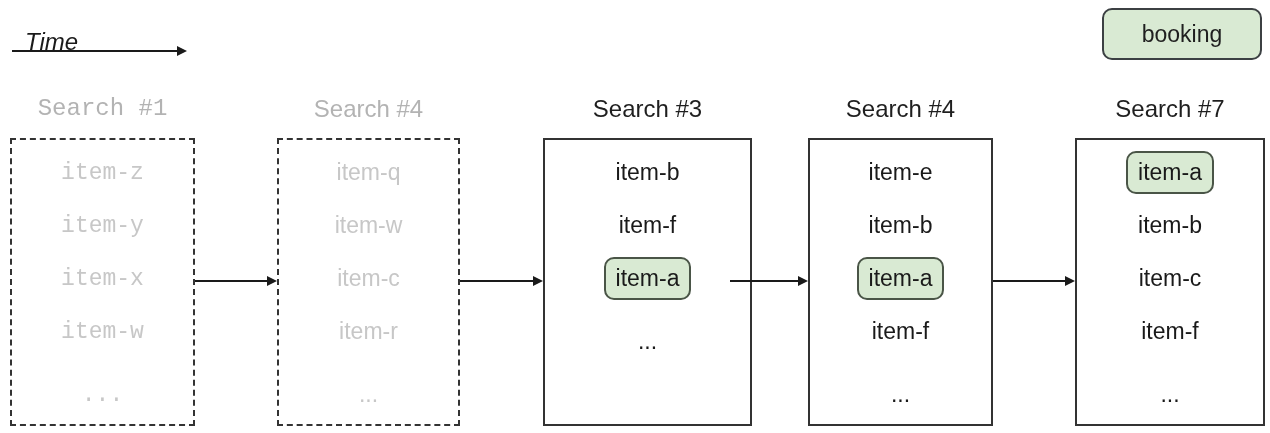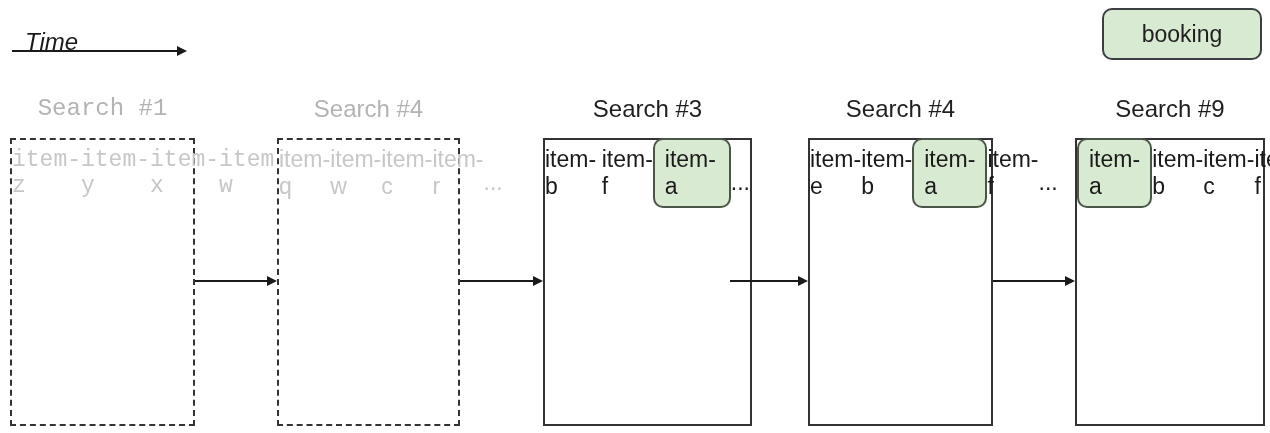--- a/index.html
+++ b/index.html
@@ -63,20 +63,21 @@
     text-align: center;
     font-size: 24px;
     color: #1f1f1f;
     margin-bottom: 13px;
   }
   .col-box {
     height: 288px;
     border: 2px solid #333333;
     background: #ffffff;
     display: flex;
+    flex-direction: column;
     padding-top: 6px;
   }
   .item-row {
     height: 53px;
     display: flex;
     align-items: center;
     justify-content: center;
     font-size: 23px;
     color: #1a1a1a;
   }
@@ -179,21 +180,21 @@
       </div>
       <div class="item-row">item-f</div>
       <div class="item-row ellipsis">...</div>
     </div>
   </div>
 
   <div class="arrow-line a4-line"></div>
   <div class="arrow-head a4-head"></div>
 
   <div class="col col5">
-    <div class="col-header">Search #9</div>
+    <div class="col-header">Search #7</div>
     <div class="col-box">
       <div class="item-row">
         <span class="pill">item-a</span>
       </div>
       <div class="item-row">item-b</div>
       <div class="item-row">item-c</div>
       <div class="item-row">item-f</div>
       <div class="item-row ellipsis">...</div>
     </div>
   </div>

